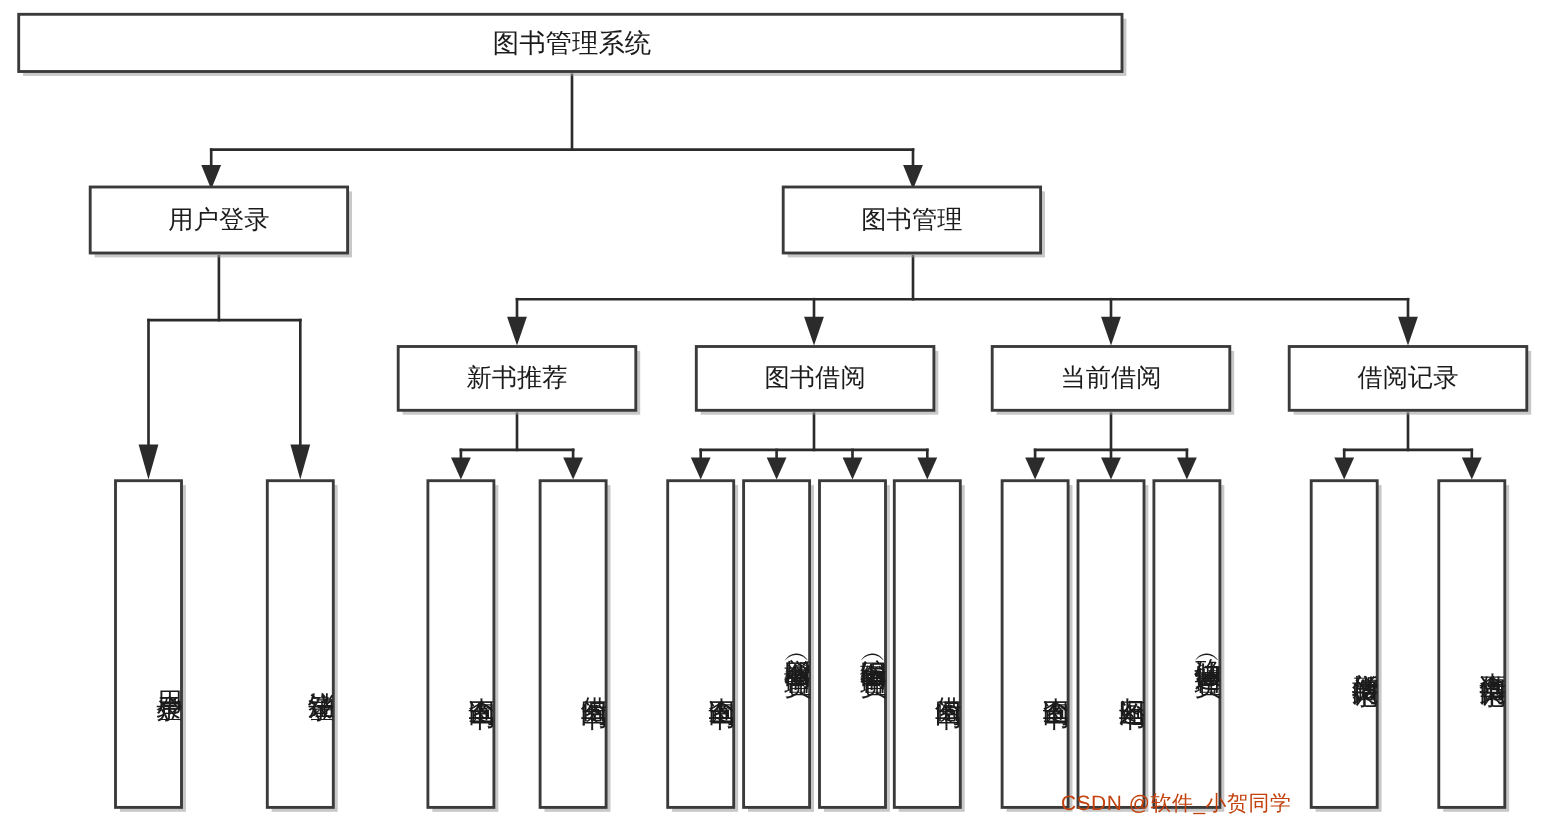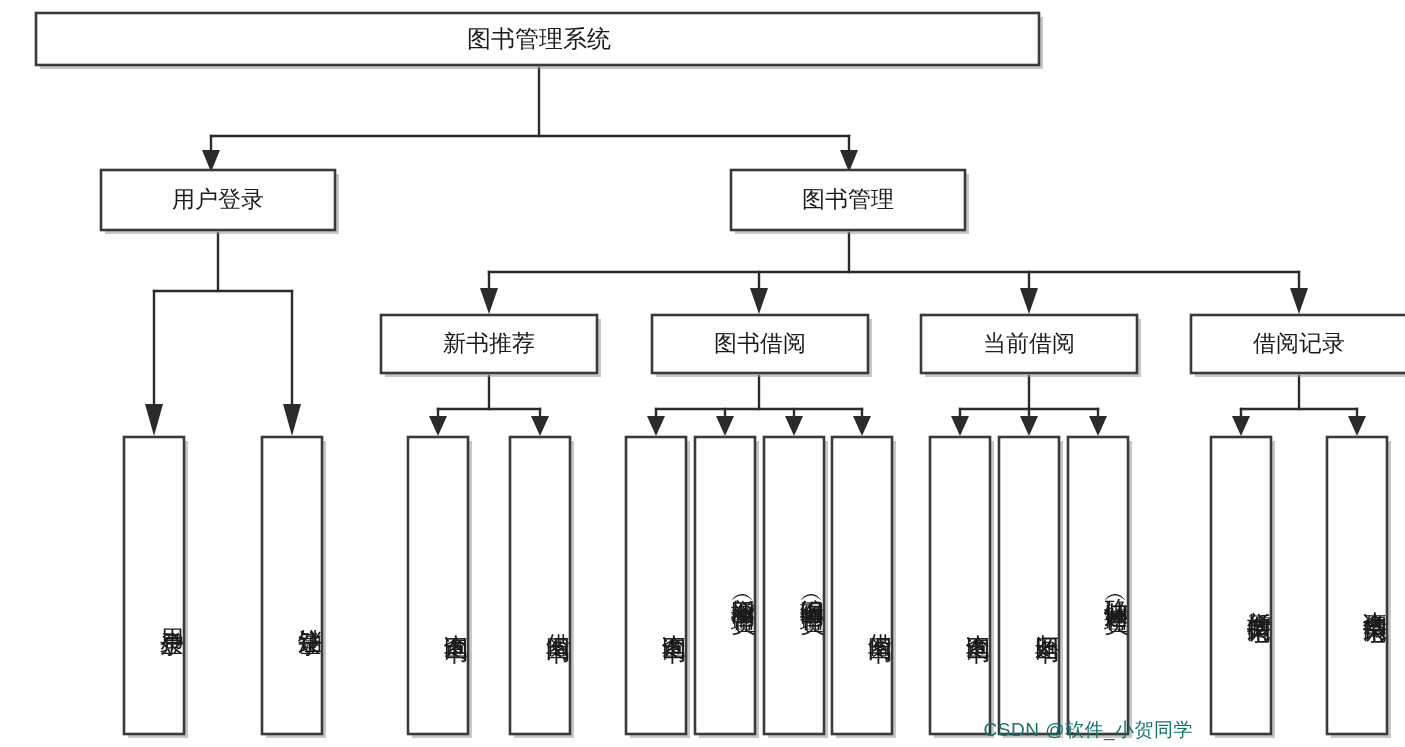--- a/index.html
+++ b/index.html
@@ -11,21 +11,20 @@
     width: 1405px;
     height: 747px;
     font-family: "Liberation Sans", "DejaVu Sans", sans-serif;
     overflow: hidden;
   }
   #diagram-root {
     position: relative;
     width: 1182px;
     height: 747px;
     background: #ffffff;
-    margin-left: 19px;
   }
   svg.diagram {
     position: absolute;
     left: 0;
     top: 0;
     width: 1405px;
     height: 747px;
     display: block;
   }
   .node-box {
@@ -76,21 +75,21 @@
     align-items: flex-start;
     justify-content: center;
     pointer-events: none;
   }
   .watermark {
     position: absolute;
     right: 8px;
     bottom: 4px;
     font-family: "Liberation Sans", "DejaVu Sans", sans-serif;
     font-size: 19px;
-    color: #0f766e;
+    color: #c2410c;
     letter-spacing: 0.5px;
     white-space: nowrap;
   }
 </style>
 </head>
 <body>
 
 <div id="diagram-root">
 
   <svg class="diagram" viewBox="0 0 1405 747" xmlns="http://www.w3.org/2000/svg">

